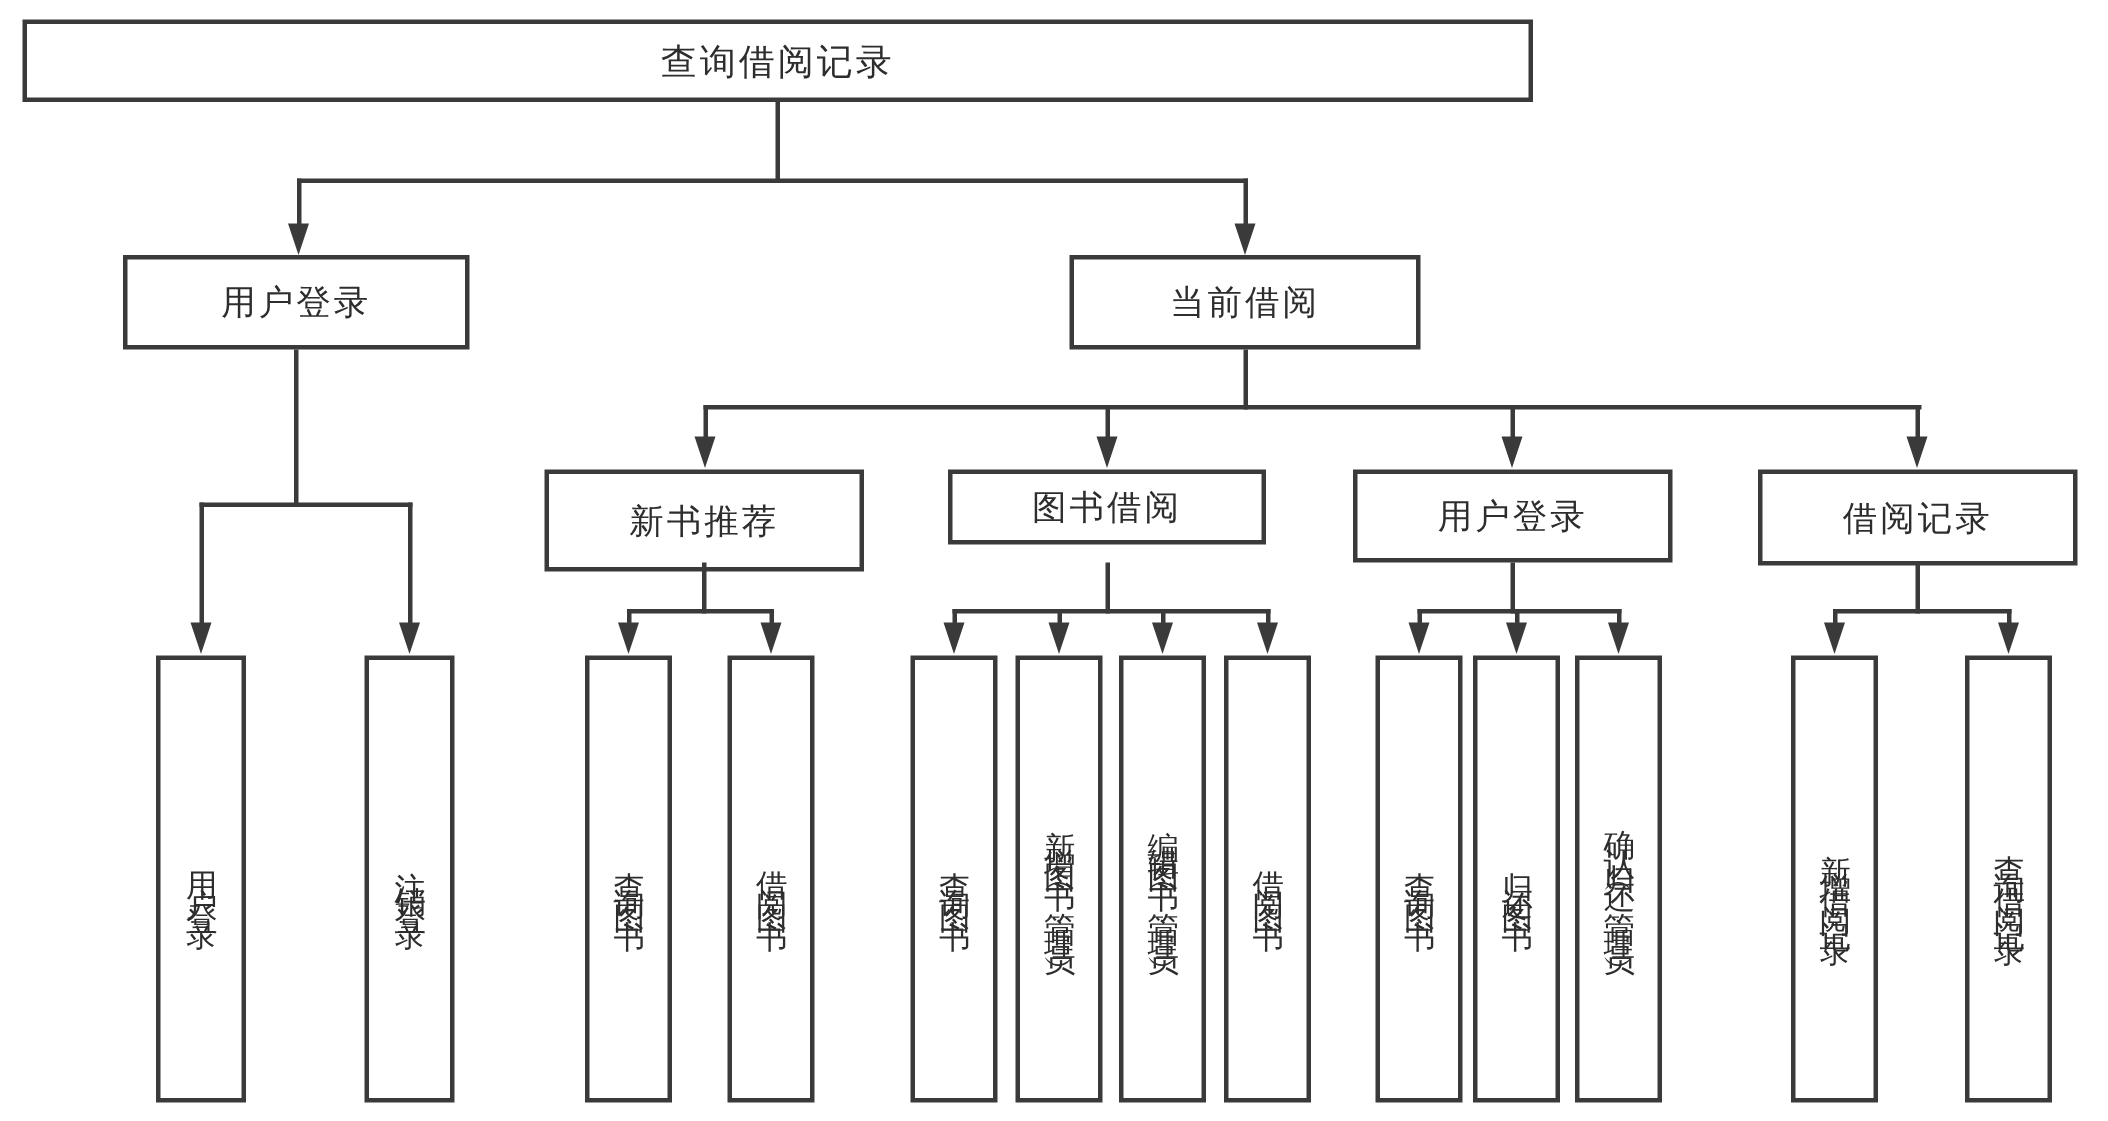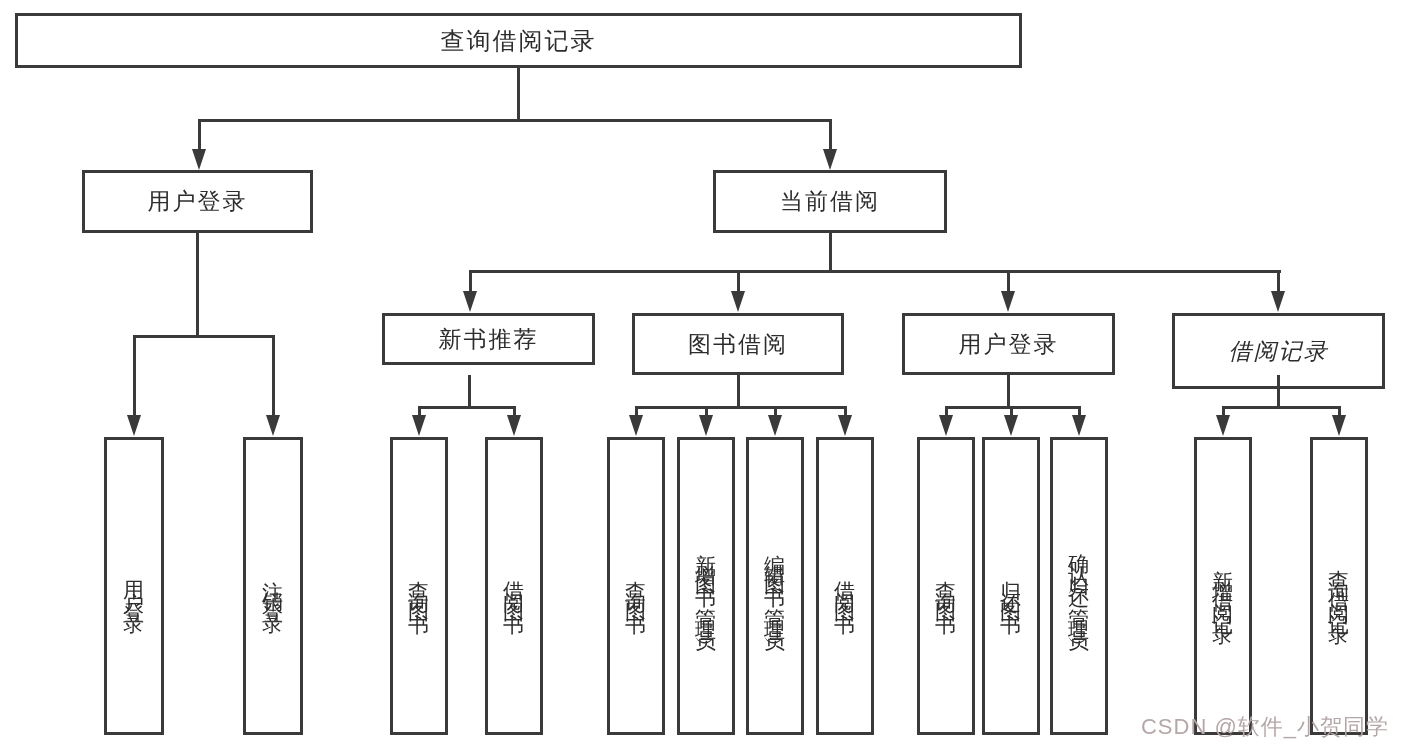--- a/index.html
+++ b/index.html
@@ -95,30 +95,30 @@
   <div class="hline" style="left:469px;top:270px;width:812px;"></div>
   <div class="vline" style="left:469px;top:270px;height:24px;"></div>
   <div class="arr" style="left:463px;top:291px;"></div>
   <div class="vline" style="left:737px;top:270px;height:24px;"></div>
   <div class="arr" style="left:731px;top:291px;"></div>
   <div class="vline" style="left:1007px;top:270px;height:24px;"></div>
   <div class="arr" style="left:1001px;top:291px;"></div>
   <div class="vline" style="left:1277px;top:270px;height:24px;"></div>
   <div class="arr" style="left:1271px;top:291px;"></div>
 
-  <div class="nbox" style="left:382px;top:313px;width:213px;height:52px;">
+  <div class="nbox" style="left:363px;top:313px;width:213px;height:68px;">
     <span>新书推荐</span>
   </div>
-  <div class="nbox" style="left:632px;top:313px;width:212px;height:62px;">
+  <div class="nbox" style="left:632px;top:313px;width:212px;height:50px;">
     <span>图书借阅</span>
   </div>
   <div class="nbox" style="left:902px;top:313px;width:213px;height:62px;">
     <span>用户登录</span>
   </div>
-  <div class="nbox" style="left:1172px;top:313px;width:213px;height:76px;font-style:italic;">
+  <div class="nbox" style="left:1172px;top:313px;width:213px;height:64px;">
     <span>借阅记录</span>
   </div>
 
   <div class="vline" style="left:468px;top:375px;height:34px;"></div>
   <div class="hline" style="left:418px;top:406px;width:98px;"></div>
   <div class="vline" style="left:418px;top:406px;height:12px;"></div>
   <div class="arr" style="left:412px;top:415px;"></div>
   <div class="vline" style="left:513px;top:406px;height:12px;"></div>
   <div class="arr" style="left:507px;top:415px;"></div>
 
@@ -186,15 +186,14 @@
     <span class="vtext">确认归还（管理员）</span>
   </div>
 
   <div class="vbox" style="left:1194px;top:437px;width:58px;height:298px;">
     <span class="vtext">新增借阅记录</span>
   </div>
   <div class="vbox" style="left:1310px;top:437px;width:58px;height:298px;">
     <span class="vtext">查询借阅记录</span>
   </div>
 
-  <div class="watermark" style="right:16px;top:712px;">CSDN @软件_小贺同学</div>
 
 </div>
 
 </body></html>

